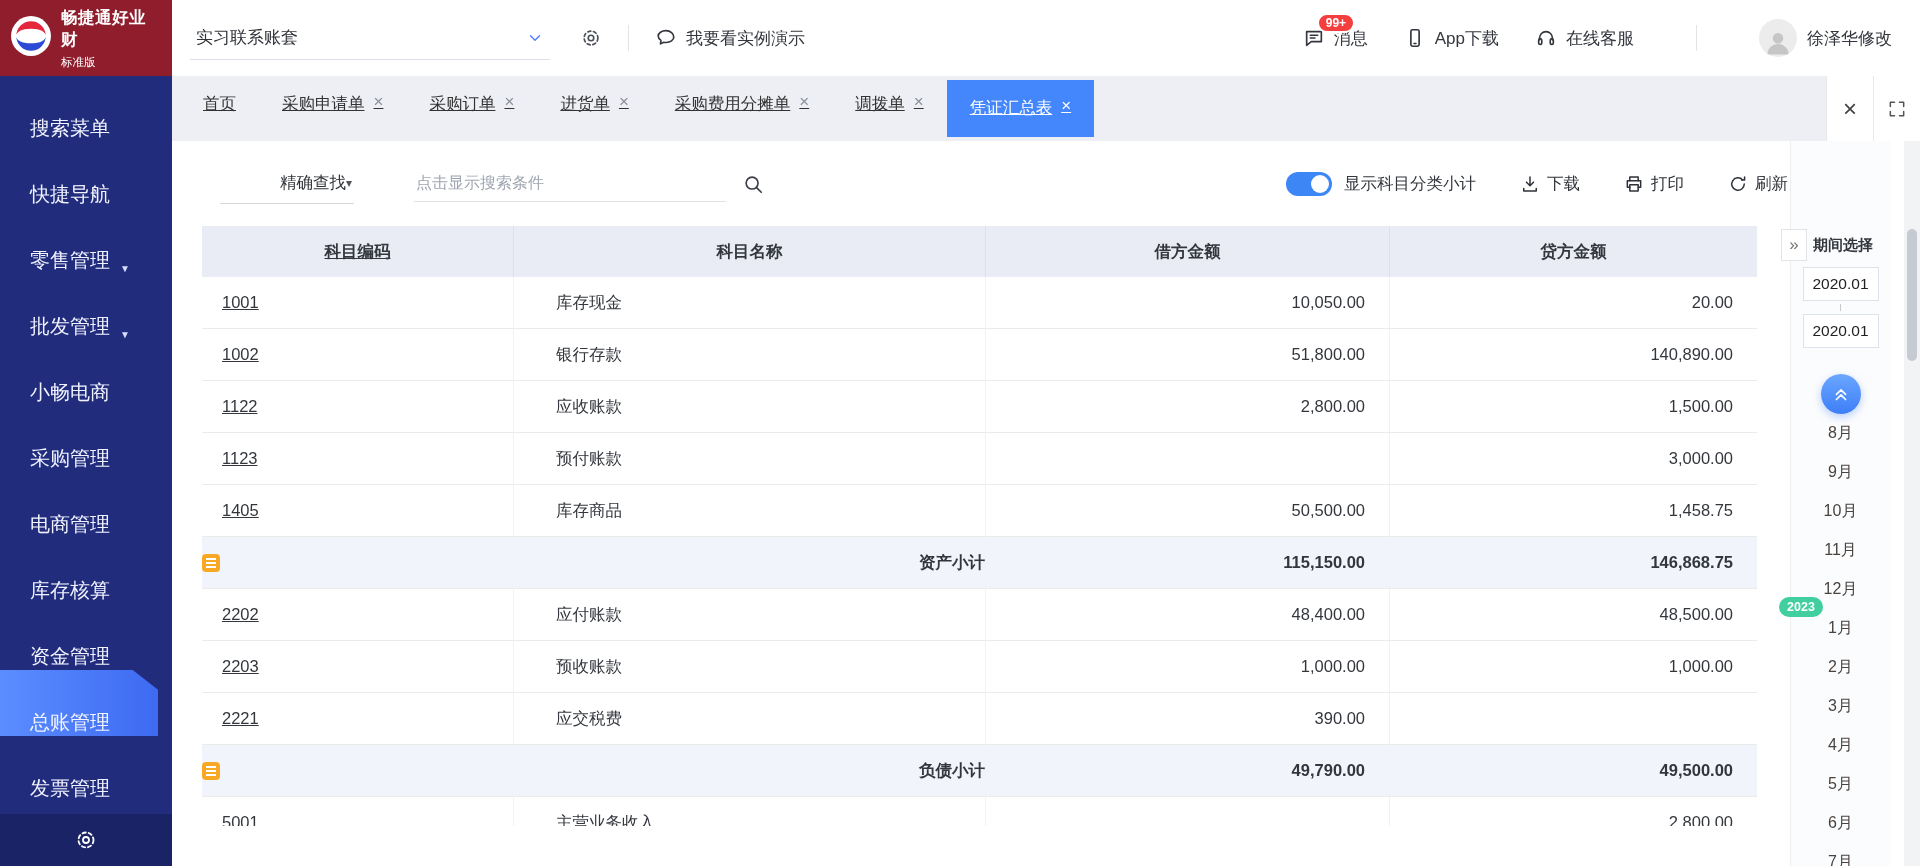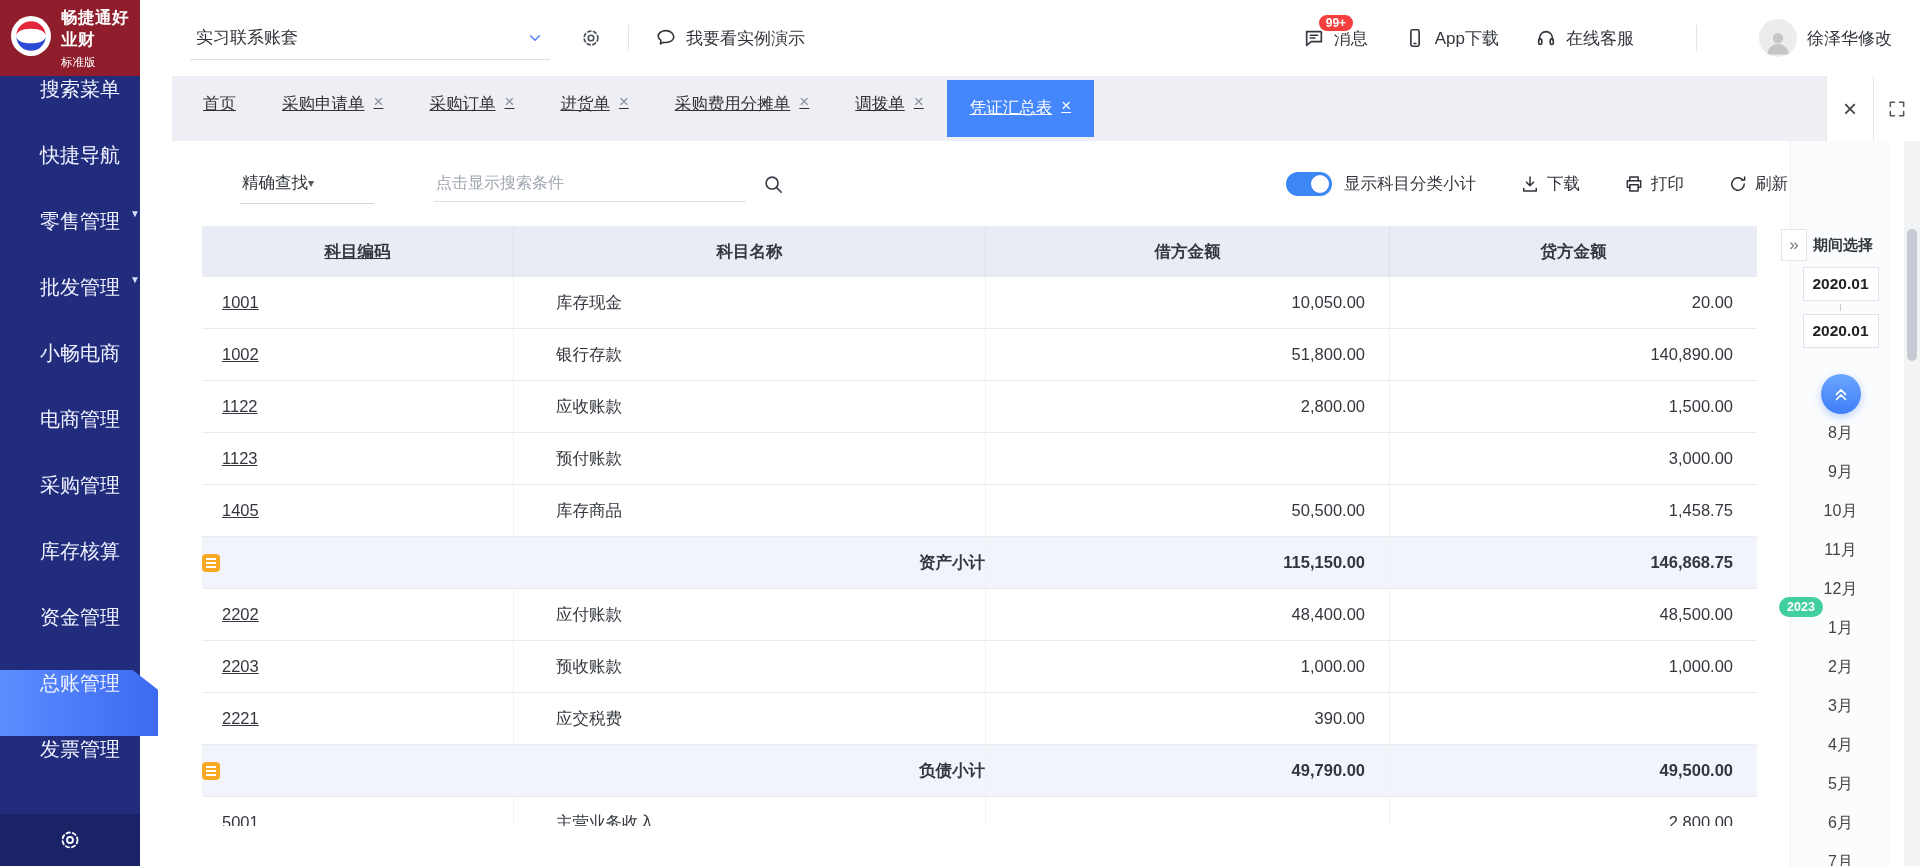--- a/index.html
+++ b/index.html
@@ -5,26 +5,26 @@
   * { margin:0; padding:0; box-sizing:border-box; }
   html,body { width:1920px; height:866px; }
   body {
     position:relative; overflow:hidden; background:#fff; color:#333;
     font-family:"Liberation Sans","DejaVu Sans",sans-serif;
   }
   .ic{ display:block; }
   .ic *{ fill:none; stroke:currentColor; stroke-width:1.8; stroke-linecap:round; stroke-linejoin:round; }
 
   
-  .sidebar{ position:absolute; left:0; top:0; width:140px; height:866px; background:#212c7d; z-index:5; }
+  .sidebar{ position:absolute; left:0; top:0; width:172px; height:866px; background:#212c7d; z-index:5; }
   .brand{ height:76px; background:#8f1d2c; display:flex; align-items:center; gap:9px; padding:0 10px; }
   .brand-txt{ display:flex; flex-direction:column; }
   .brand-title{ color:#fff; font-weight:bold; font-size:16.5px; letter-spacing:.5px; }
   .brand-sub{ color:#fff; font-size:11.5px; margin-top:4px; }
-  .menu-item{ height:66px; display:flex; align-items:flex-start; padding-left:40px; color:#f0f3ff; font-size:20px; cursor:pointer; position:relative; }
+  .menu-item{ height:66px; display:flex; align-items:flex-end; padding-left:30px; color:#f0f3ff; font-size:20px; cursor:pointer; position:relative; }
   .menu-item .caret{ margin-left:10px; font-size:10px; color:#d7ddff; }
   .menu-item.active{
     width:158px; background:linear-gradient(90deg,#5c8dff,#3d6af2);
     clip-path:polygon(0 0, 84% 0, 100% 30%, 100% 100%, 0 100%);
   }
   .sidebar-foot{ position:absolute; left:0; bottom:0; width:100%; height:52px; background:#1a2366; display:flex; align-items:center; justify-content:center; color:#fff; cursor:pointer; }
 
   
   .topbar{ position:absolute; left:172px; top:0; right:0; height:76px; background:#fff; display:flex; align-items:center; padding:0 28px 0 18px; }
   .acct-select{ display:flex; align-items:center; justify-content:space-between; width:360px; border-bottom:1px solid #dcdfe6; padding:10px 6px; font-size:17px; cursor:pointer; color:#2f3338; }
@@ -44,21 +44,21 @@
   .tab .x{ color:#8a8f99; font-size:17px; line-height:1; }
   .tab.active{ background:#4486fb; color:#fff; height:57px; align-self:center; }
   .tab.active .x{ color:#fff; }
   .tabbar-btns{ margin-left:auto; display:flex; height:65px; }
   .tbar-btn{ width:47px; height:65px; background:#fff; border-left:1px solid #e8e8e8; display:flex; align-items:center; justify-content:center; color:#555; cursor:pointer; }
   .tbar-btn .x2{ font-size:24px; color:#444; line-height:1; }
 
   
   .content{ position:absolute; left:172px; top:141px; right:0; bottom:0; background:#fff; }
   .toolbar{ height:85px; display:flex; align-items:center; padding-left:48px; }
-  .finder{ display:flex; align-items:center; justify-content:flex-start; width:134px; border-bottom:1px solid #d8d8d8; padding:9px 2px; font-size:16.5px; cursor:pointer; color:#2f3338;margin-left:20px; }
+  .finder{ display:flex; align-items:center; justify-content:flex-end; width:134px; border-bottom:1px solid #d8d8d8; padding:9px 2px; font-size:16.5px; cursor:pointer; color:#2f3338; }
   .finder .caret{ font-size:12px; color:#555; }
   .search-field{ margin-left:60px; width:312px; border:none; border-bottom:1px solid #e2e2e2; padding:9px 2px; font-size:16px; color:#5a6068; background:transparent; outline:none; }
   .search-field::placeholder{ color:#a0a6b1; }
   .search-btn{ margin-left:16px; color:#3a3f47; cursor:pointer; }
   .toolbar-right{ margin-left:auto; display:flex; align-items:center; padding-right:132px; }
   .switch{ width:46px; height:24px; border-radius:12px; background:#3c86f6; position:relative; cursor:pointer; }
   .switch .knob{ position:absolute; right:3px; top:3px; width:18px; height:18px; border-radius:50%; background:#fff; }
   .switch-label{ margin-left:12px; font-size:16.5px; color:#33373d; }
   .tool-btn{ display:flex; align-items:center; gap:7px; margin-left:44px; font-size:16.5px; color:#2e3238; cursor:pointer; }
 
@@ -78,21 +78,21 @@
   .tr.subtotal .num{ font-weight:bold; }
   .td.merged{ width:784px; justify-content:space-between; font-weight:bold; gap:9px; }
   .subicon{ width:18px; height:18px; border-radius:4px; background:#f7a824; position:relative; flex:0 0 auto; }
   .subicon::after{ content:""; position:absolute; left:4px; right:4px; top:4px; height:2px; background:#fff; box-shadow:0 4px 0 #fff, 0 8px 0 #fff; }
 
   
   .period-panel{ position:absolute; left:1790px; top:141px; width:100px; bottom:0; background:#fbfcfd; border-left:1px solid #eceef2; z-index:4; }
   .panel-head{ margin-top:88px; display:flex; align-items:center; gap:6px; }
   .collapse-tab{ width:26px; height:32px; margin-left:-10px; background:#fff; border:1px solid #e2e4ea; display:flex; align-items:center; justify-content:center; color:#777; font-size:17px; cursor:pointer; }
   .panel-title{ font-size:15px; font-weight:bold; color:#33373d; }
-  .date-box{ width:76px; height:34px; margin:6px auto 0; background:#fff; border:1px solid #dfe2e8; display:flex; align-items:center; justify-content:center; font-weight:bold; font-size:15.5px; color:#222; cursor:pointer; }
+  .date-box{ width:76px; height:34px; margin:6px auto 0; background:#fff; border:1px solid #dfe2e8; display:flex; align-items:center; justify-content:center; font-weight:normal; font-size:15.5px; color:#222; cursor:pointer; }
   .date-sep{ width:1px; height:7px; background:#c9c9c9; margin:3px auto 0; }
   .up-btn{ width:40px; height:40px; border-radius:50%; background:linear-gradient(180deg,#6ba6ff,#3e7ef7); margin:26px auto 0; display:flex; align-items:center; justify-content:center; color:#fff; cursor:pointer; box-shadow:0 3px 8px rgba(62,126,247,.35); }
   .month{ height:39px; display:flex; align-items:center; justify-content:center; font-size:16px; color:#4a4440; cursor:pointer; }
   .year-pill{ position:absolute; left:-12px; top:456px; width:44px; height:20px; background:#42cfa0; color:#fff; font-size:12.5px; font-weight:bold; border-radius:10px; display:flex; align-items:center; justify-content:center; }
 
   
   .vscroll{ position:absolute; right:0; top:141px; width:16px; bottom:0; background:#f2f3f5; z-index:6; }
   .vthumb{ position:absolute; left:3px; top:88px; width:10px; height:132px; border-radius:5px; background:#c6cad2; cursor:pointer; }
 </style>
 </head>
@@ -125,24 +125,24 @@
         <span class="caret">▼</span>
       </div>
     <div class="menu-item">
         <span>批发管理</span>
         <span class="caret">▼</span>
       </div>
     <div class="menu-item">
         <span>小畅电商</span>
       </div>
     <div class="menu-item">
+        <span>采购管理</span>
+      </div>
+    <div class="menu-item">
         <span>电商管理</span>
-      </div>
-    <div class="menu-item">
-        <span>采购管理</span>
       </div>
     <div class="menu-item">
         <span>库存核算</span>
       </div>
     <div class="menu-item">
         <span>资金管理</span>
       </div>
     <div class="menu-item active">
         <span>总账管理</span>
       </div>

